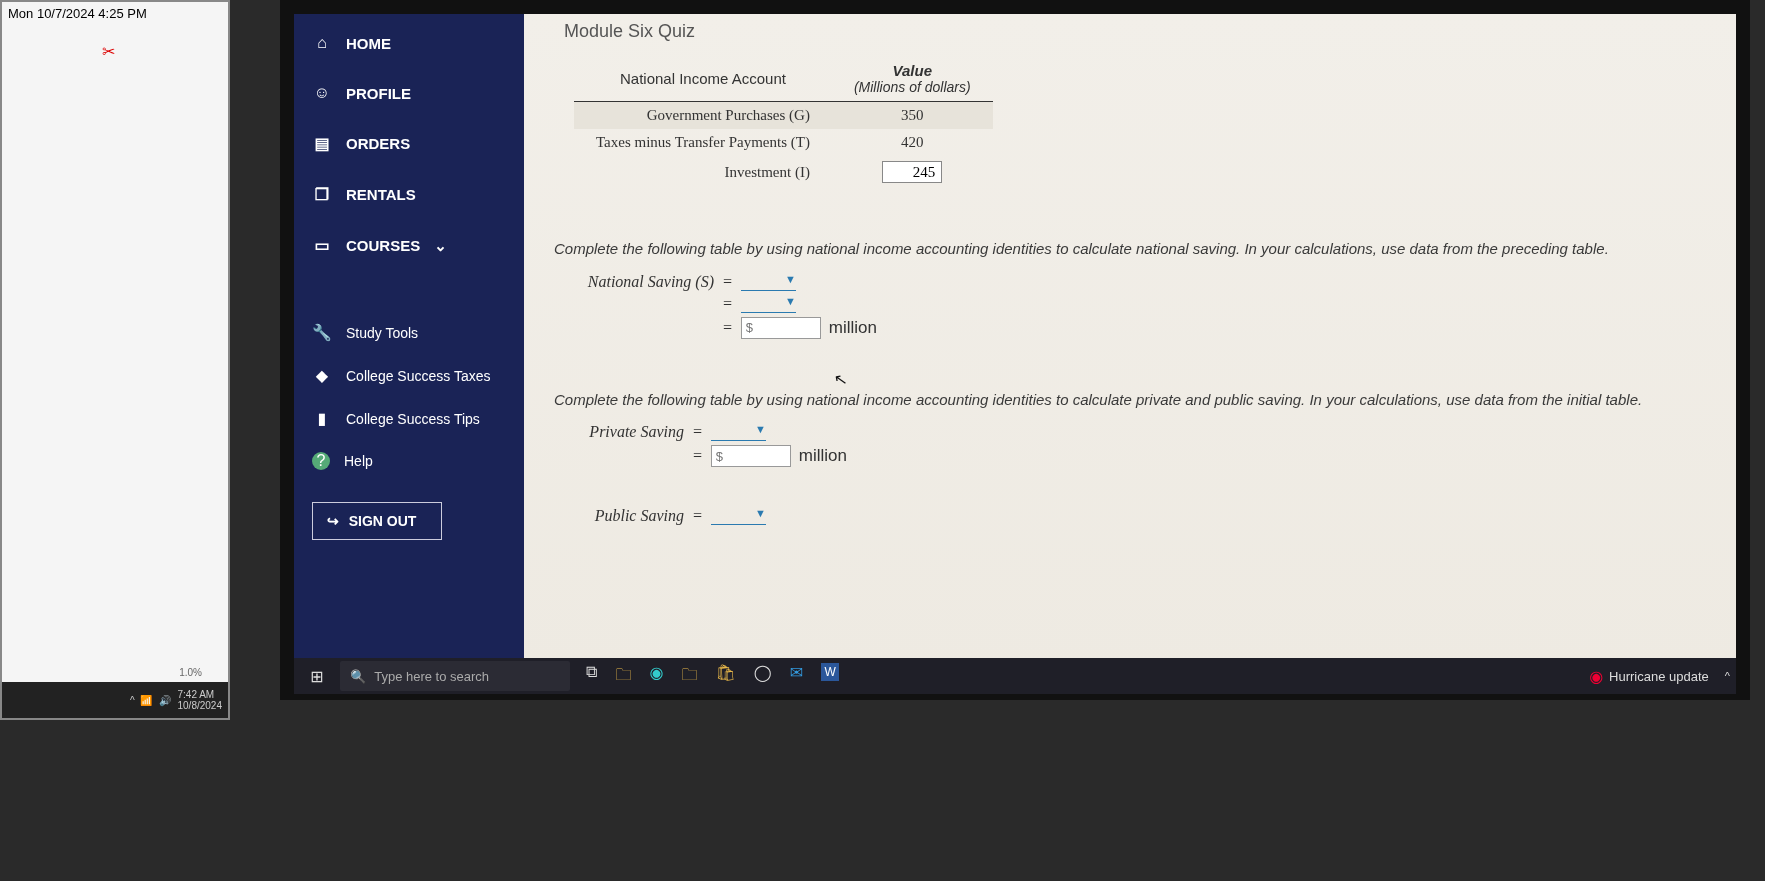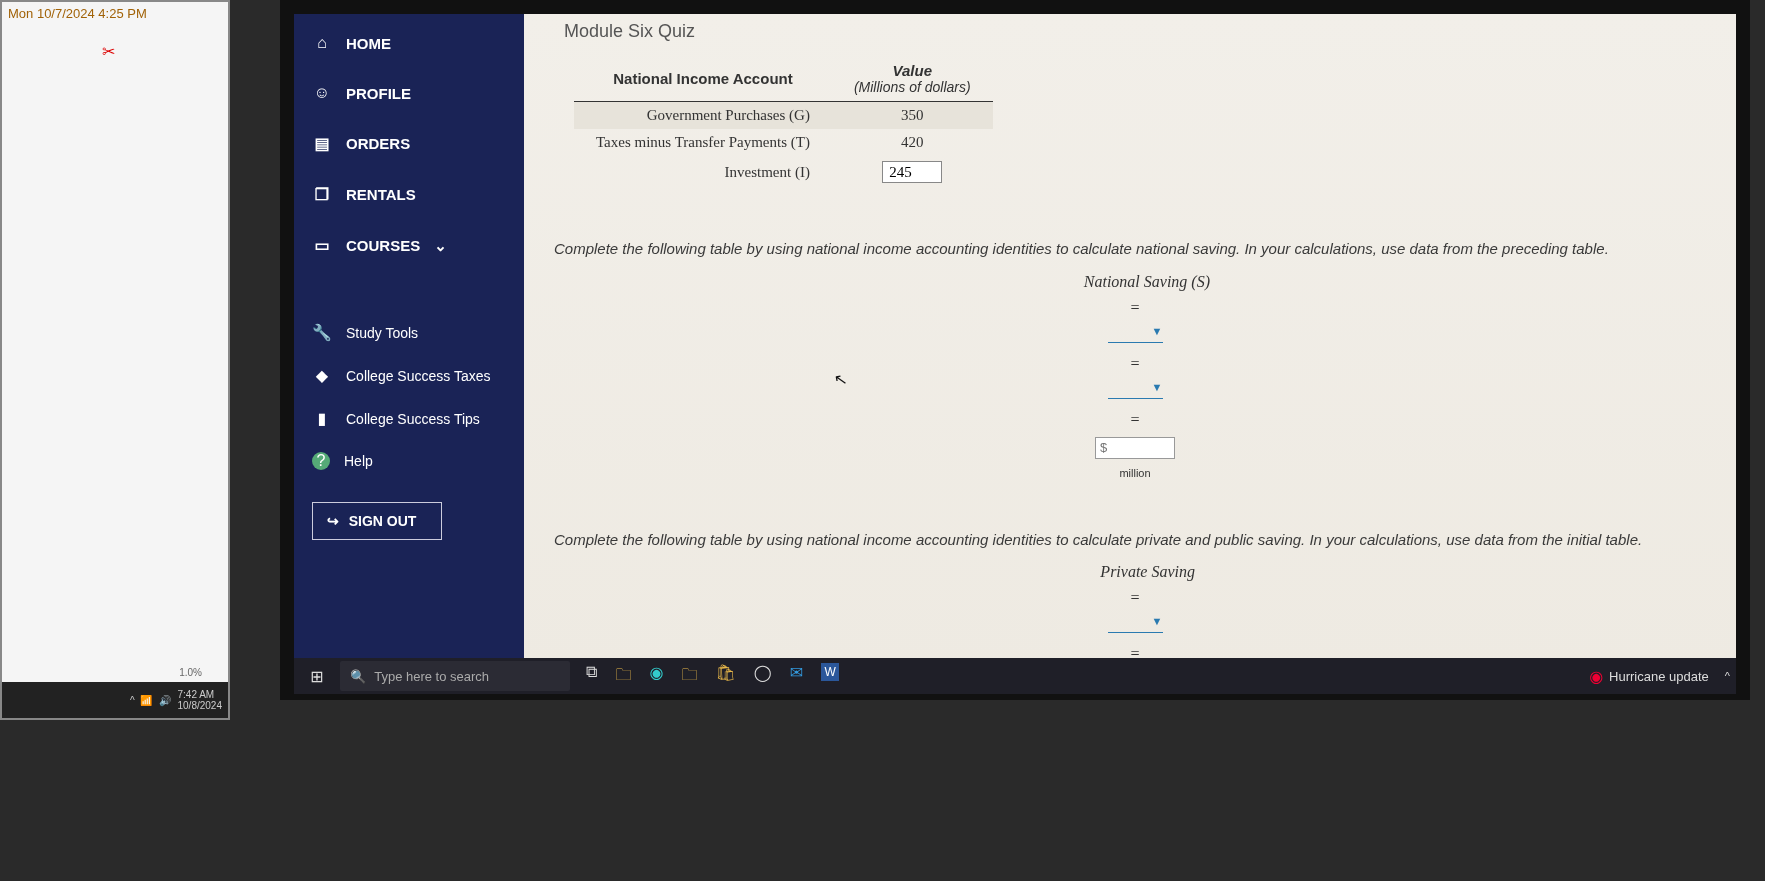--- a/index.html
+++ b/index.html
@@ -13,21 +13,21 @@
 }
 .left-monitor {
   position: absolute;
   left: 0; top: 0;
   width: 230px; height: 720px;
   background: #f5f5f5;
   border: 2px solid #888;
 }
 .left-monitor .topbar {
   font-size: 13px;
-  color: #a16207;
+  color: #000000;
   padding: 4px 6px;
 }
 .left-monitor .scissors {
   position: absolute;
   top: 40px; left: 100px;
   color: #d00;
   font-size: 16px;
 }
 .left-monitor .taskbar2 {
   position: absolute;
@@ -101,52 +101,52 @@
   color: #555;
   padding: 7px 0 14px 10px;
 }
 table.acct {
   border-collapse: collapse;
   margin-left: 20px;
   font-size: 15px;
 }
 table.acct th {
   padding: 6px 22px;
-  font-weight: 700;
+  font-weight: 400;
 }
 table.acct th:first-child { border-bottom: 1.5px solid #333; }
 table.acct th:last-child { border-bottom: 1.5px solid #333; font-style: italic; font-weight: 600; }
 table.acct th .sub { font-style: italic; font-weight: 500; font-size: 14px; display:block;}
 table.acct td {
   padding: 5px 22px;
   text-align: center;
   font-family: Georgia, serif;
   margin-top: 40px;
 }
 table.acct td:first-child { text-align: right; }
 table.acct tr.band td { background: #e7e3da; }
 .inputcell {
   border: 1px solid #888;
   background: #fff;
   width: 60px; height: 22px;
-  text-align: left;
+  text-align: right;
   padding: 0 6px;
   font-family: Georgia, serif;
   font-size: 15px;
 }
 .instr {
   font-family: Liberation Sans, sans-serif;
   font-style: italic;
   font-size: 15px;
   color: #3a3a3a;
   margin: 50px 20px 12px 0;
   line-height: 1.5;
 }
 .eq-block { margin-left: 10px; font-family: Georgia, serif; font-style: italic; font-size: 16px; }
-.eq-row { display: flex; align-items: center; gap: 8px; margin: 4px 0; flex-direction: column; }
+.eq-row { display: flex; align-items: center; gap: 8px; margin: 4px 0; }
 .eq-label { min-width: 150px; text-align: right; }
 .dd {
   width: 55px; height: 18px;
   border-bottom: 1.5px solid #2a7ab0;
   position: relative;
   cursor: pointer;
 }
 .dd::after {
   content: "▼";
   color: #2a7ab0;
@@ -155,21 +155,21 @@
   right: 0; top: 0;
 }
 .money-input {
   border: 1px solid #999;
   background: #fff;
   width: 80px; height: 22px;
   font-size: 13px;
   padding: 0 4px;
   font-family: Arial;
 }
-.unit { font-style: normal; font-size: 11px; font-family: Arial; color: #333; }
+.unit { font-style: normal; font-size: 17px; font-family: Arial; color: #333; }
 .cursor-arrow {
   position: absolute;
   left: 310px; top: 356px;
   font-size: 16px; color: #111;
   transform: rotate(-10deg);
 }
 .taskbar {
   position: absolute;
   left: 294px;
   top: 658px;

